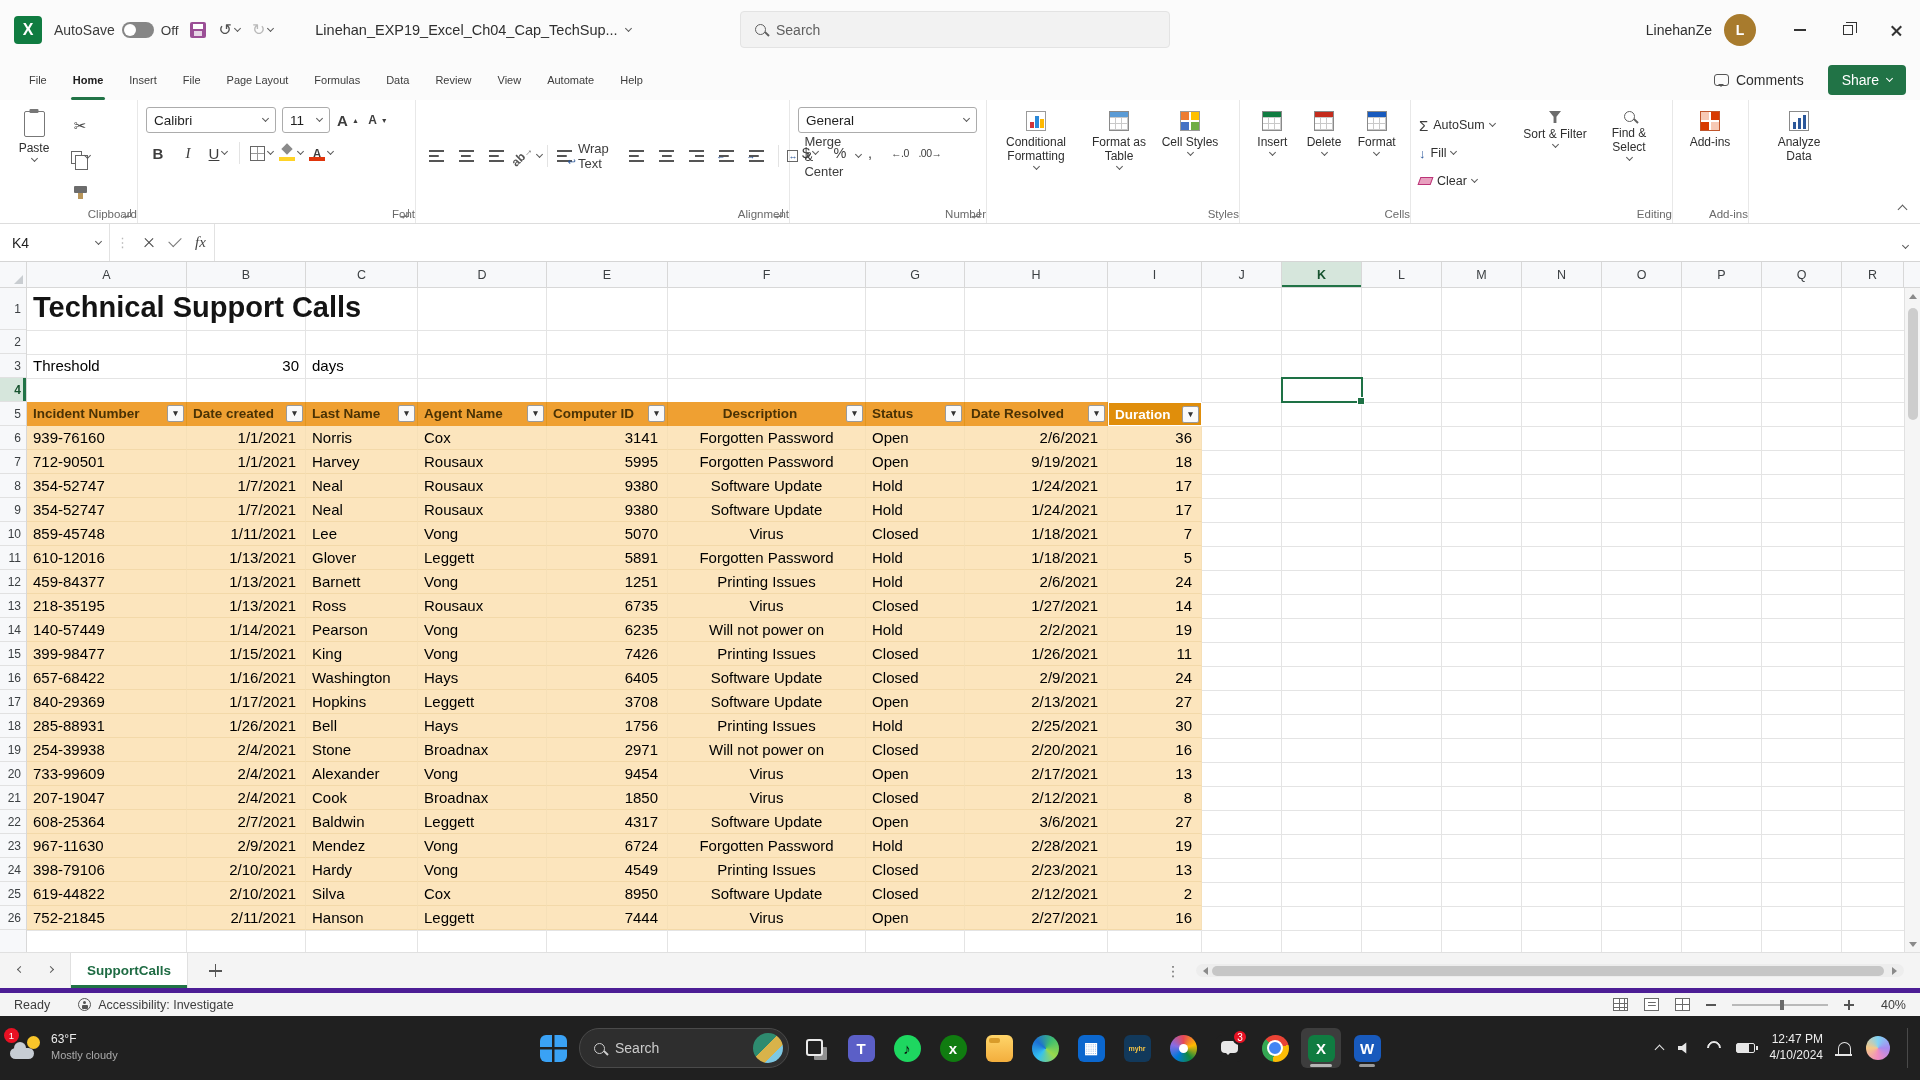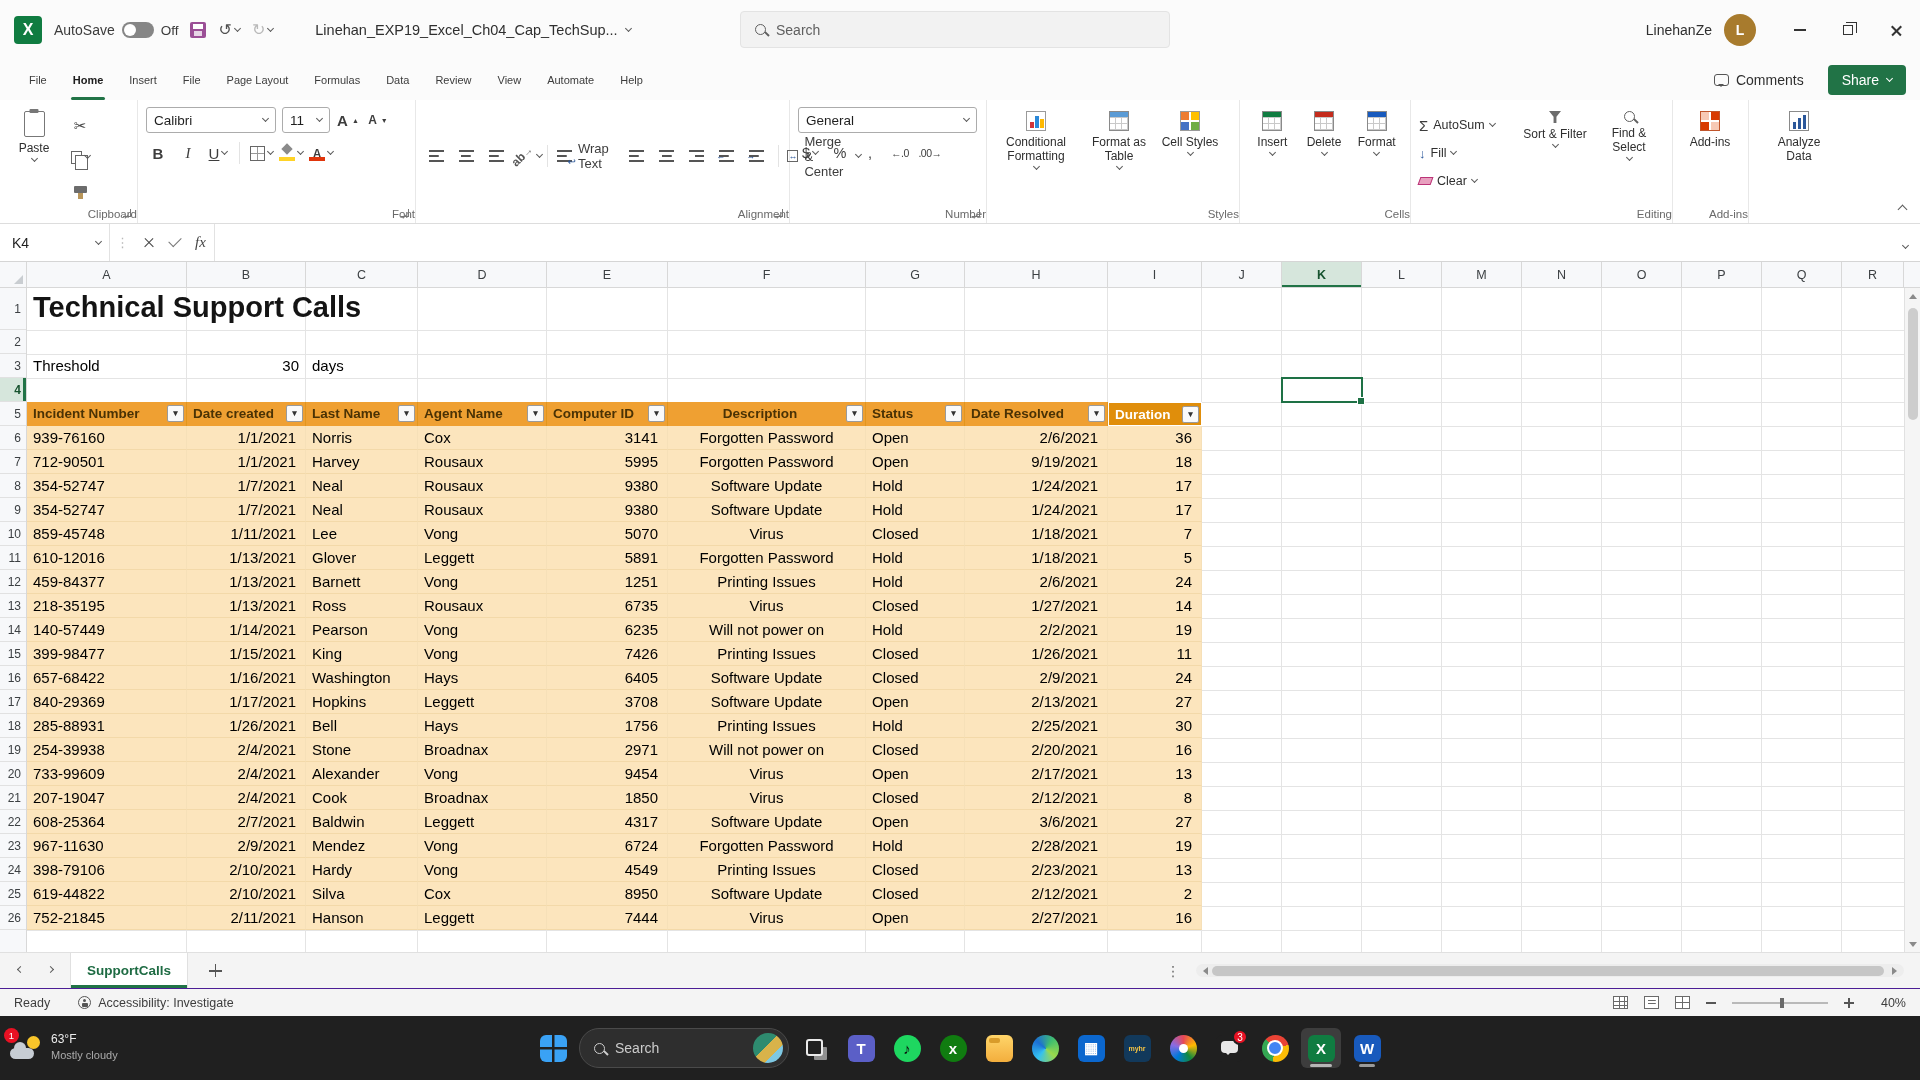--- a/index.html
+++ b/index.html
@@ -239,21 +239,21 @@
   .plus{position:relative;width:13px;height:13px;display:inline-block}
   .plus::before{content:"";position:absolute;left:0;top:6px;width:13px;height:1.6px;background:#555}
   .plus::after{content:"";position:absolute;left:6px;top:0;width:1.6px;height:13px;background:#555}
   .tb-dots{margin-left:auto;color:#6a6a6a;font-size:14px;padding:0 6px}
   .hscroll{width:708px;height:13px;background:#EDEDED;border-radius:7px;position:relative;margin-right:16px;display:flex;align-items:center;justify-content:space-between;padding:0 3px}
   .tri-l{border:4px solid transparent;border-right:5px solid #8a8a8a}
   .tri-r{border:4px solid transparent;border-left:5px solid #8a8a8a}
   .hthumb{position:absolute;left:16px;right:20px;top:1.5px;bottom:1.5px;background:#C6C6C6;border-radius:6px}
 
   
-  .statusbar{position:absolute;top:988px;left:0;right:0;height:28px;background:#F4F4F4;border-top:1px solid #4c1d95;display:flex;align-items:center;padding:0 14px;gap:28px;font-size:12.5px;color:#3d3d3d}
+  .statusbar{position:absolute;top:988px;left:0;right:0;height:28px;background:#F4F4F4;border-top:5px solid #4c1d95;display:flex;align-items:center;padding:0 14px;gap:28px;font-size:12.5px;color:#3d3d3d}
   .acc{display:flex;align-items:center;gap:7px}
   .acc-icon{width:13px;height:13px;border:1.3px solid #555;border-radius:50%;position:relative}
   .acc-icon::before{content:"";position:absolute;left:4.2px;top:2px;width:3px;height:3px;border-radius:50%;background:#555}
   .acc-icon::after{content:"";position:absolute;left:2.5px;top:6px;width:6.5px;height:3.5px;background:#555;border-radius:1px}
   .sb-right{margin-left:auto;display:flex;align-items:center;gap:16px}
   .vw{width:15px;height:13px;border:1px solid #6a6a6a;background:#fff}
   .vw.grid{background:linear-gradient(#6a6a6a,#6a6a6a) 0 4px/100% 1px no-repeat,linear-gradient(#6a6a6a,#6a6a6a) 0 8px/100% 1px no-repeat,linear-gradient(#6a6a6a,#6a6a6a) 5px 0/1px 100% no-repeat,linear-gradient(#6a6a6a,#6a6a6a) 10px 0/1px 100% no-repeat,#fff}
   .vw.page{background:linear-gradient(#6a6a6a,#6a6a6a) 50% 3px/60% 1px no-repeat,linear-gradient(#6a6a6a,#6a6a6a) 50% 6px/60% 1px no-repeat,#fff}
   .vw.brk{background:linear-gradient(#6a6a6a,#6a6a6a) 0 50%/100% 1px no-repeat,linear-gradient(#6a6a6a,#6a6a6a) 50% 0/1px 100% no-repeat,#fff}
   .zminus{width:10px;height:2px;background:#555}
@@ -1083,15 +1083,28 @@
           <span class="tico bgt" style="background: rgb(16, 124, 65); color: rgb(255, 255, 255);">X</span>
 
         </div>
           <div class="tile active">
           <span class="tico bgt" style="background: rgb(24, 90, 189); color: rgb(255, 255, 255);">W</span>
 
         </div>
         </div>
     </div>
 
+    <div class="tray">
+      <span><i class="cv up" style="border-color:#E6E6E6"></i></span>
+      <span class="tr-spk"></span>
+      <span class="tr-wifi"></span>
+      <span class="tr-batt"></span>
+      <span class="clock">
+        <span>12:47 PM</span><br>
+        <span>4/10/2024</span>
+      </span>
+      <span class="bell"></span>
+      <span class="copilot"></span>
+      <span class="showdesk"></span>
+    </div>
   </div>
 
 </div>
 
 </body></html>

